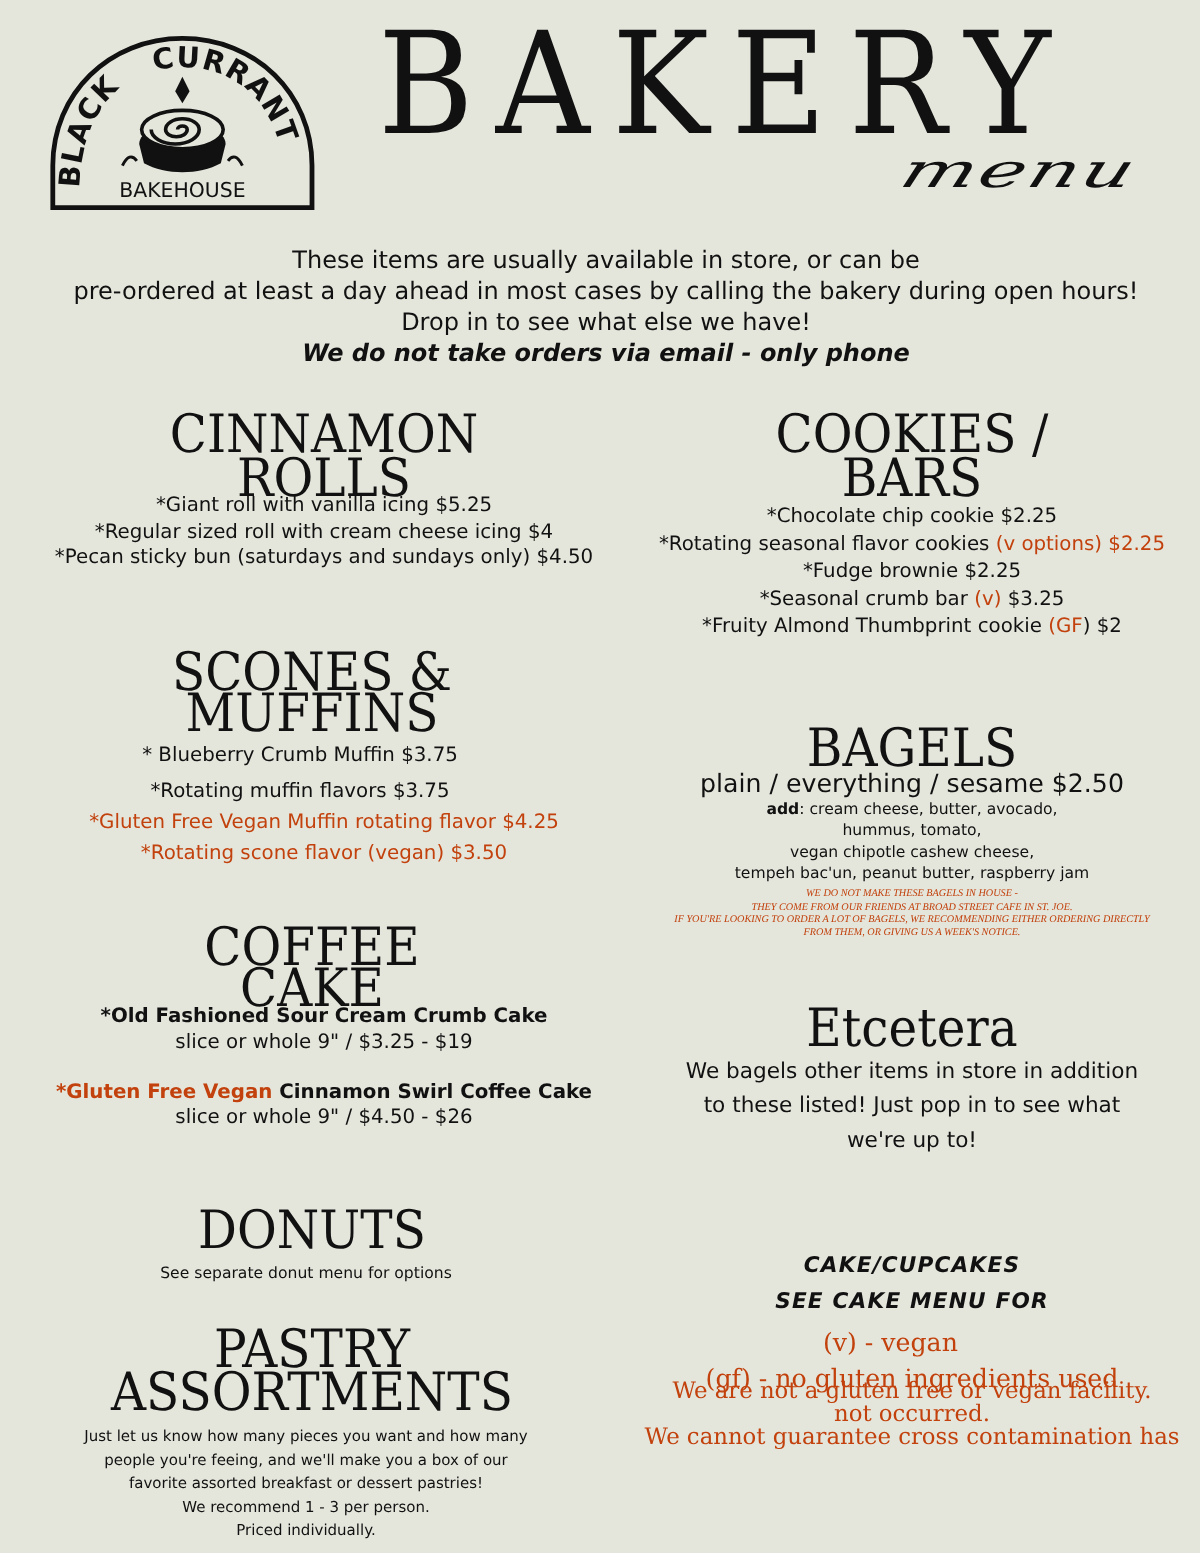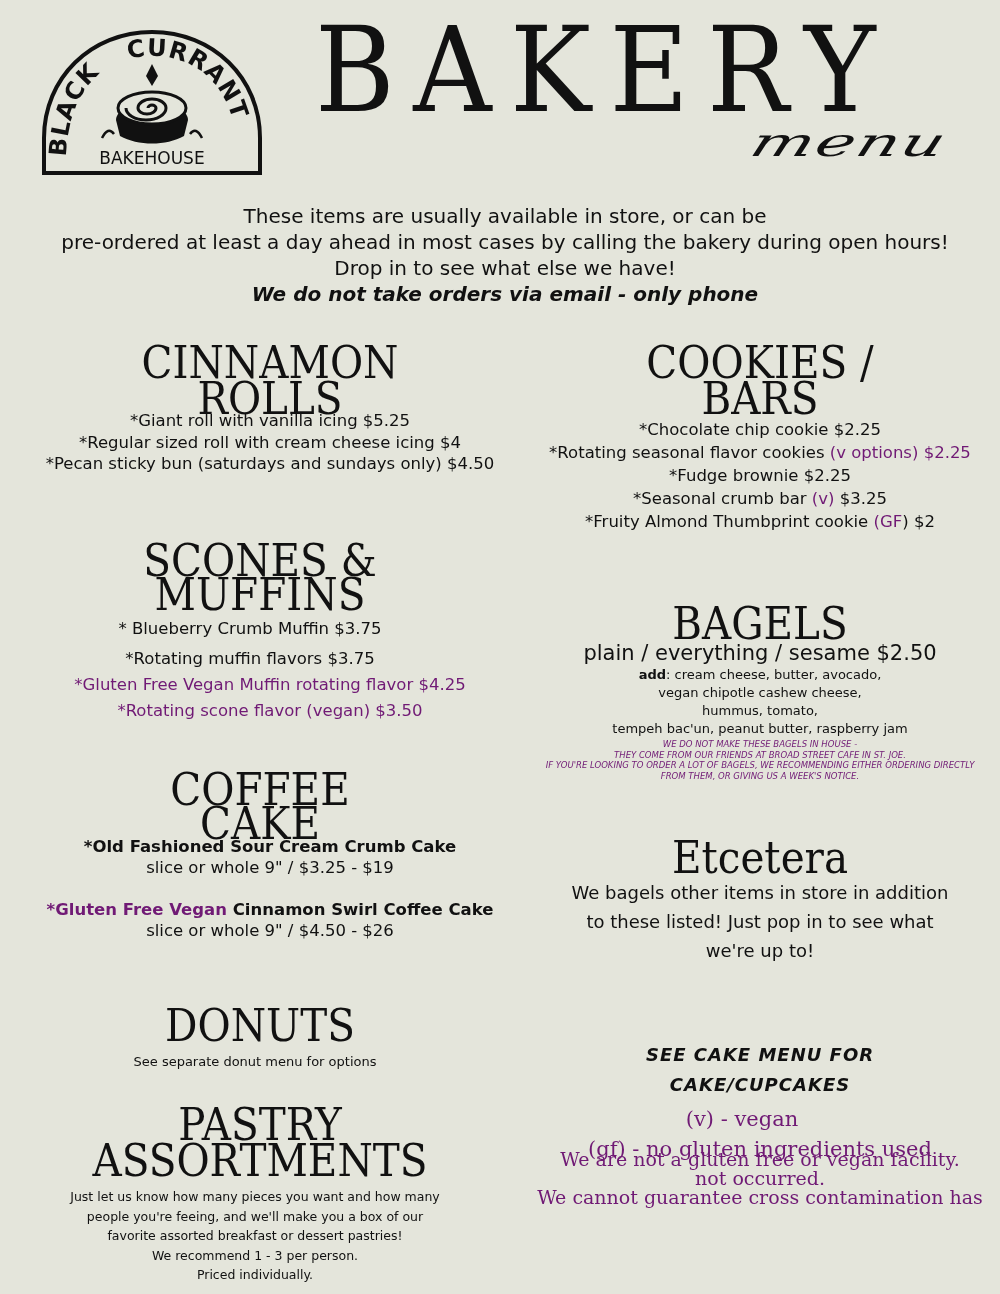--- a/index.html
+++ b/index.html
@@ -6,21 +6,21 @@
   html, body { width: 1000px; height: 1294px; }
   body {
     background: #e4e5db;
     color: #111111;
     font-family: "DejaVu Sans", sans-serif;
     position: relative;
     overflow: hidden;
   }
   .abs { position: absolute; }
   .center { text-align: center; }
-  .red { color: #701a75; }
+  .red { color: #c2410c; }
 
   
   #logo { left: 36px; top: 28px; width: 232px; height: 152px; }
   #title {
     left: 315px; top: 10px; width: 560px;
     font-family: "DejaVu Serif", serif;
     font-size: 118px; font-weight: 300; letter-spacing: 20px;
     line-height: 120px; color: #111;
     transform: scaleX(0.92); transform-origin: left;
   }
@@ -50,21 +50,21 @@
   #cookies-heading { left: 560px; top: 345px; width: 400px; font-size: 44px; line-height: 36px; }
   #cookies-items { left: 520px; top: 418px; width: 480px; line-height: 23px; }
 
   #scones-heading { left: 60px; top: 544px; width: 400px; font-size: 44px; line-height: 34px; }
   #scones-items { left: 20px; top: 616px; width: 500px; }
   #scones-items div { line-height: 26px; }
 
   #bagels-heading { left: 560px; top: 602px; width: 400px; font-size: 44px; line-height: 44px; }
   #bagels-main { left: 520px; top: 640px; width: 480px; font-size: 21px; line-height: 26px; text-align: center; }
   #bagels-add { left: 540px; top: 666px; width: 440px; font-size: 13px; line-height: 18px; }
-  #bagels-note { left: 520px; top: 739px; width: 480px; font-size: 8.5px; line-height: 10.5px; font-style: italic; text-transform: uppercase; }
+  #bagels-note { left: 520px; top: 739px; width: 480px; font-size: 8.5px; line-height: 10.5px; font-style: italic; text-transform: uppercase; font-family: Liberation Serif, serif; }
 
   #coffee-heading { left: 60px; top: 773px; width: 400px; font-size: 44px; line-height: 34px; }
   #coffee-items { left: 20px; top: 836px; width: 500px; font-size: 16.5px; line-height: 21px; }
   #coffee-items .b { font-weight: bold; }
 
   #etc-heading { left: 560px; top: 834px; width: 400px; font-size: 44px; line-height: 48px; }
   #etc-text { left: 560px; top: 878px; width: 400px; font-size: 18px; line-height: 29px; }
 
   #donuts-heading { left: 60px; top: 1004px; width: 400px; font-size: 44px; line-height: 44px; }
   #donuts-text { left: 40px; top: 1050px; width: 430px; font-size: 13px; line-height: 24px; }
@@ -145,22 +145,22 @@
   <div style="margin-left:-40px">* Blueberry Crumb Muffin $3.75</div>
   <div style="margin-top:4px;margin-left:-40px">*Rotating muffin flavors $3.75</div>
   <div class="red">*Gluten Free Vegan Muffin rotating flavor $4.25</div>
   <div class="red">*Rotating scone flavor (vegan) $3.50</div>
 </div>
 
 <div id="bagels-heading" class="abs heading center">BAGELS</div>
 <div id="bagels-main" class="abs center">plain / everything / sesame $2.50</div>
 <div id="bagels-add" class="abs center">
   <div><b>add</b><span>: cream cheese, butter, avocado,</span></div>
+  <div>hummus, tomato,</div>
   <div>vegan chipotle cashew cheese,</div>
-  <div>hummus, tomato,</div>
   <div>tempeh bac'un, peanut butter, raspberry jam</div>
 </div>
 <div id="bagels-note" class="abs center red">
   <div>We do not make these bagels in house -</div>
   <div>they come from our friends at Broad Street Cafe in St. Joe.</div>
   <div>If you're looking to order a lot of bagels, we recommending either ordering directly</div>
   <div>from them, or giving us a week's notice.</div>
 </div>
 
 <div id="coffee-heading" class="abs heading center">
@@ -191,22 +191,22 @@
 </div>
 <div id="pastry-text" class="abs center">
   <div>Just let us know how many pieces you want and how many</div>
   <div>people you're feeing, and we'll make you a box of our</div>
   <div>favorite assorted breakfast or dessert pastries!</div>
   <div>We recommend 1 - 3 per person.</div>
   <div>Priced individually.</div>
 </div>
 
 <div id="cake-note" class="abs center">
+  <div>CAKE/CUPCAKES</div>
   <div>SEE CAKE MENU FOR</div>
-  <div>CAKE/CUPCAKES</div>
 </div>
 <div id="legend" class="abs center red">
   <span>(v) - vegan</span><span class="gap"></span><span>(gf) - no gluten ingredients used</span>
 </div>
 <div id="facility" class="abs center red">
   <div>We are not a gluten free or vegan facility.</div>
   <div>not occurred.</div>
   <div>We cannot guarantee cross contamination has</div>
 </div>
 

